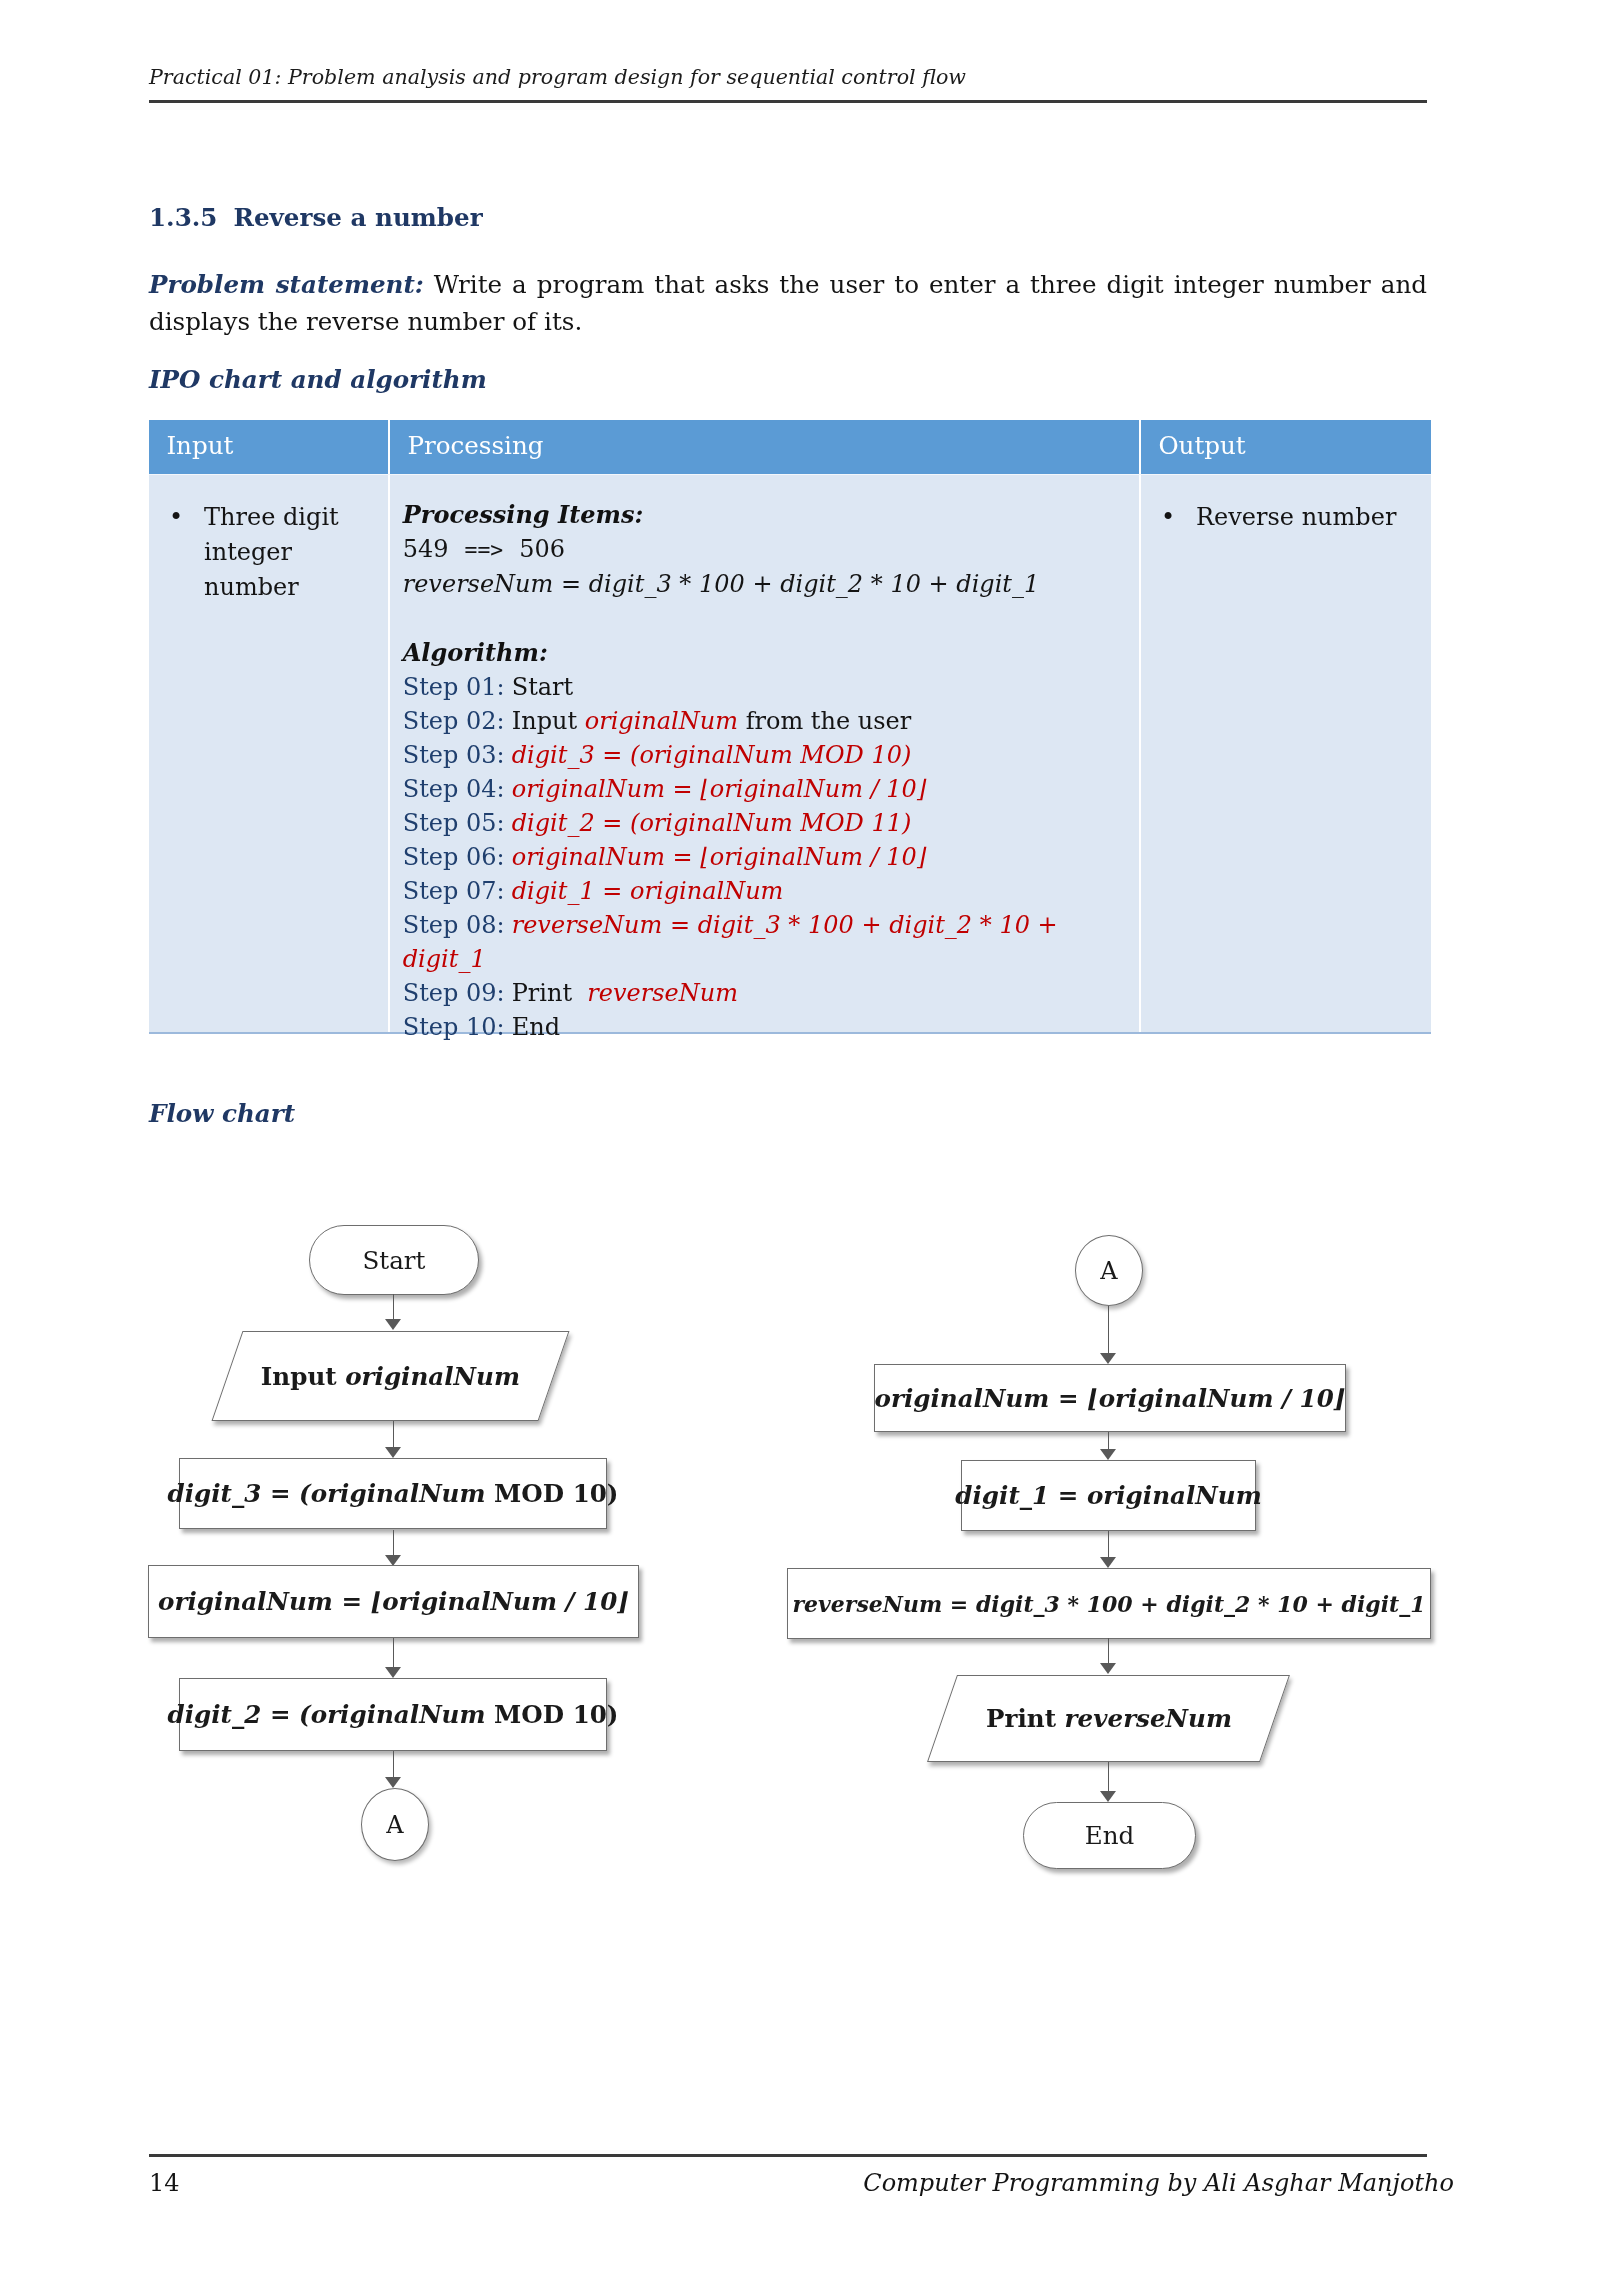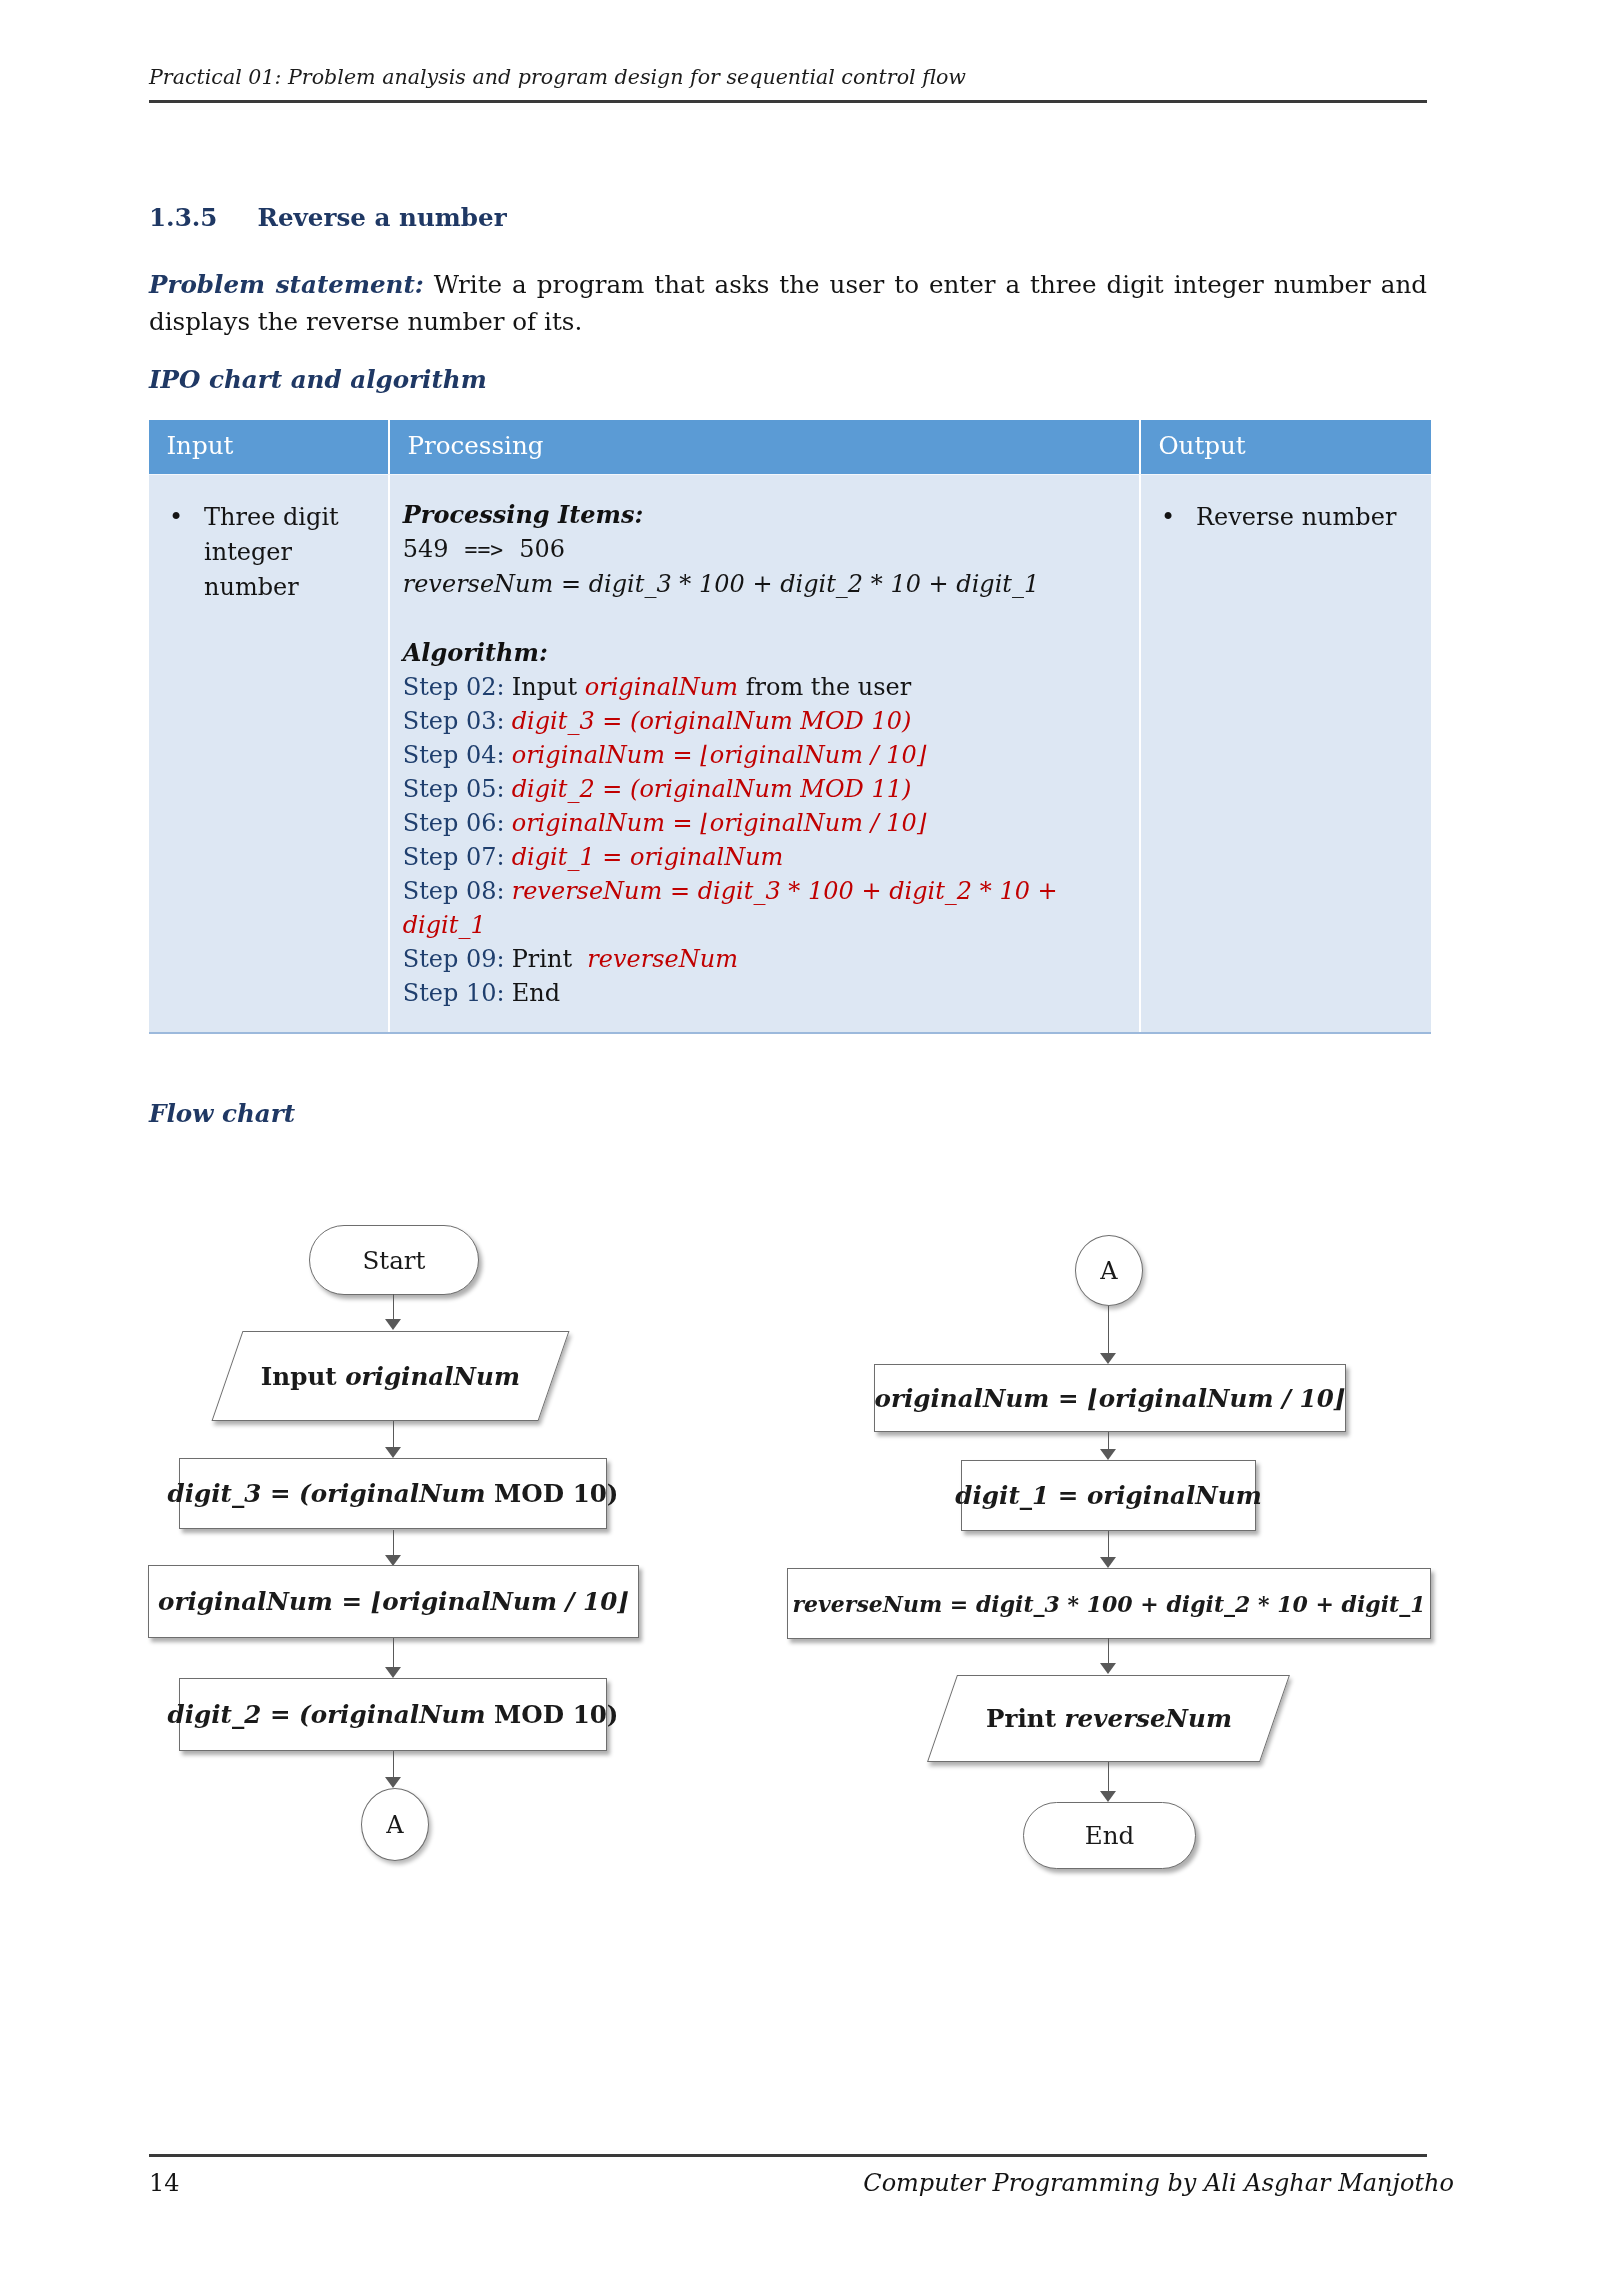--- a/index.html
+++ b/index.html
@@ -9,21 +9,21 @@
   }
   
   .doc-header {position:absolute; left:149px; top:65px; width:1278px;
     font-size:20.6px; font-style:italic; color:#1c1c1c;}
   .doc-header-rule {position:absolute; left:149px; top:100px; width:1278px; height:3.2px; background:#3a3a3a;}
   .doc-footer-rule {position:absolute; left:149px; top:2154px; width:1278px; height:3.2px; background:#3a3a3a;}
   .footer-page-num {position:absolute; left:149px; top:2169px; font-size:24px;}
   .footer-credit  {position:absolute; right:197px; top:2169px; font-size:24px; font-style:italic;text-align:right;}
   
   .sec-heading {position:absolute; left:149px; top:203px; font-size:24.6px; font-weight:bold; color:#1f3864;}
-  .sec-heading .sec-num {margin-right:40px;}
+  .sec-heading .sec-num {margin-right:16px;}
   .problem {position:absolute; left:149px; top:266px; width:1278px; font-size:24.6px; line-height:37px;}
   .problem .line1 {text-align:justify; text-align-last:justify;}
   .problem .ps-label {font-weight:bold; font-style:italic; color:#1f3864;}
   .sub-heading {position:absolute; left:149px; font-size:24.6px; font-weight:bold; font-style:italic; color:#1f3864;}
   .ipo-pos {top:365px;}
   .flow-pos {top:1099px;}
   
   .ipo-table {position:absolute; left:149px; top:420px; width:1282px;}
   .t-head {display:flex; height:54px; background:#5b9bd5;}
   .th {box-sizing:border-box; color:#ffffff; font-size:24.6px; padding:11px 0 0 17.4px;}
@@ -92,20 +92,21 @@
           <span class="bullet">•</span>
           <span class="bullet-text">Three digit integer number</span>
         </div>
       </div>
       <div class="td c2 proc">
         <div class="proc-line b-i">Processing Items:</div>
         <div class="proc-line"><span>549</span><span class="mono">==&gt;</span><span>506</span></div>
         <div class="proc-line it">reverseNum = digit_3 * 100 + digit_2 * 10 + digit_1</div>
         <div class="spacer"></div>
         <div class="proc-line b-i">Algorithm:</div>
+        <div class="alg-step"><span class="step-label">Step 01:</span><span class="seg">Start</span></div>
         <div class="alg-step"><span class="step-label">Step 02:</span><span class="seg">Input </span><span class="seg red">originalNum</span><span class="seg"> from the user</span></div>
         <div class="alg-step"><span class="step-label">Step 03:</span><span class="seg red">digit_3 = (originalNum MOD 10)</span></div>
         <div class="alg-step"><span class="step-label">Step 04:</span><span class="seg red">originalNum = ⌊originalNum / 10⌋</span></div>
         <div class="alg-step"><span class="step-label">Step 05:</span><span class="seg red">digit_2 = (originalNum MOD 11)</span></div>
         <div class="alg-step"><span class="step-label">Step 06:</span><span class="seg red">originalNum = ⌊originalNum / 10⌋</span></div>
         <div class="alg-step"><span class="step-label">Step 07:</span><span class="seg red">digit_1 = originalNum</span></div>
         <div class="alg-step"><span class="step-label">Step 08:</span><span class="seg red">reverseNum = digit_3 * 100 + digit_2 * 10 + digit_1</span></div>
         <div class="alg-step"><span class="step-label">Step 09:</span><span class="seg">Print  </span><span class="seg red">reverseNum</span></div>
         <div class="alg-step"><span class="step-label">Step 10:</span><span class="seg">End</span></div>
       </div>

